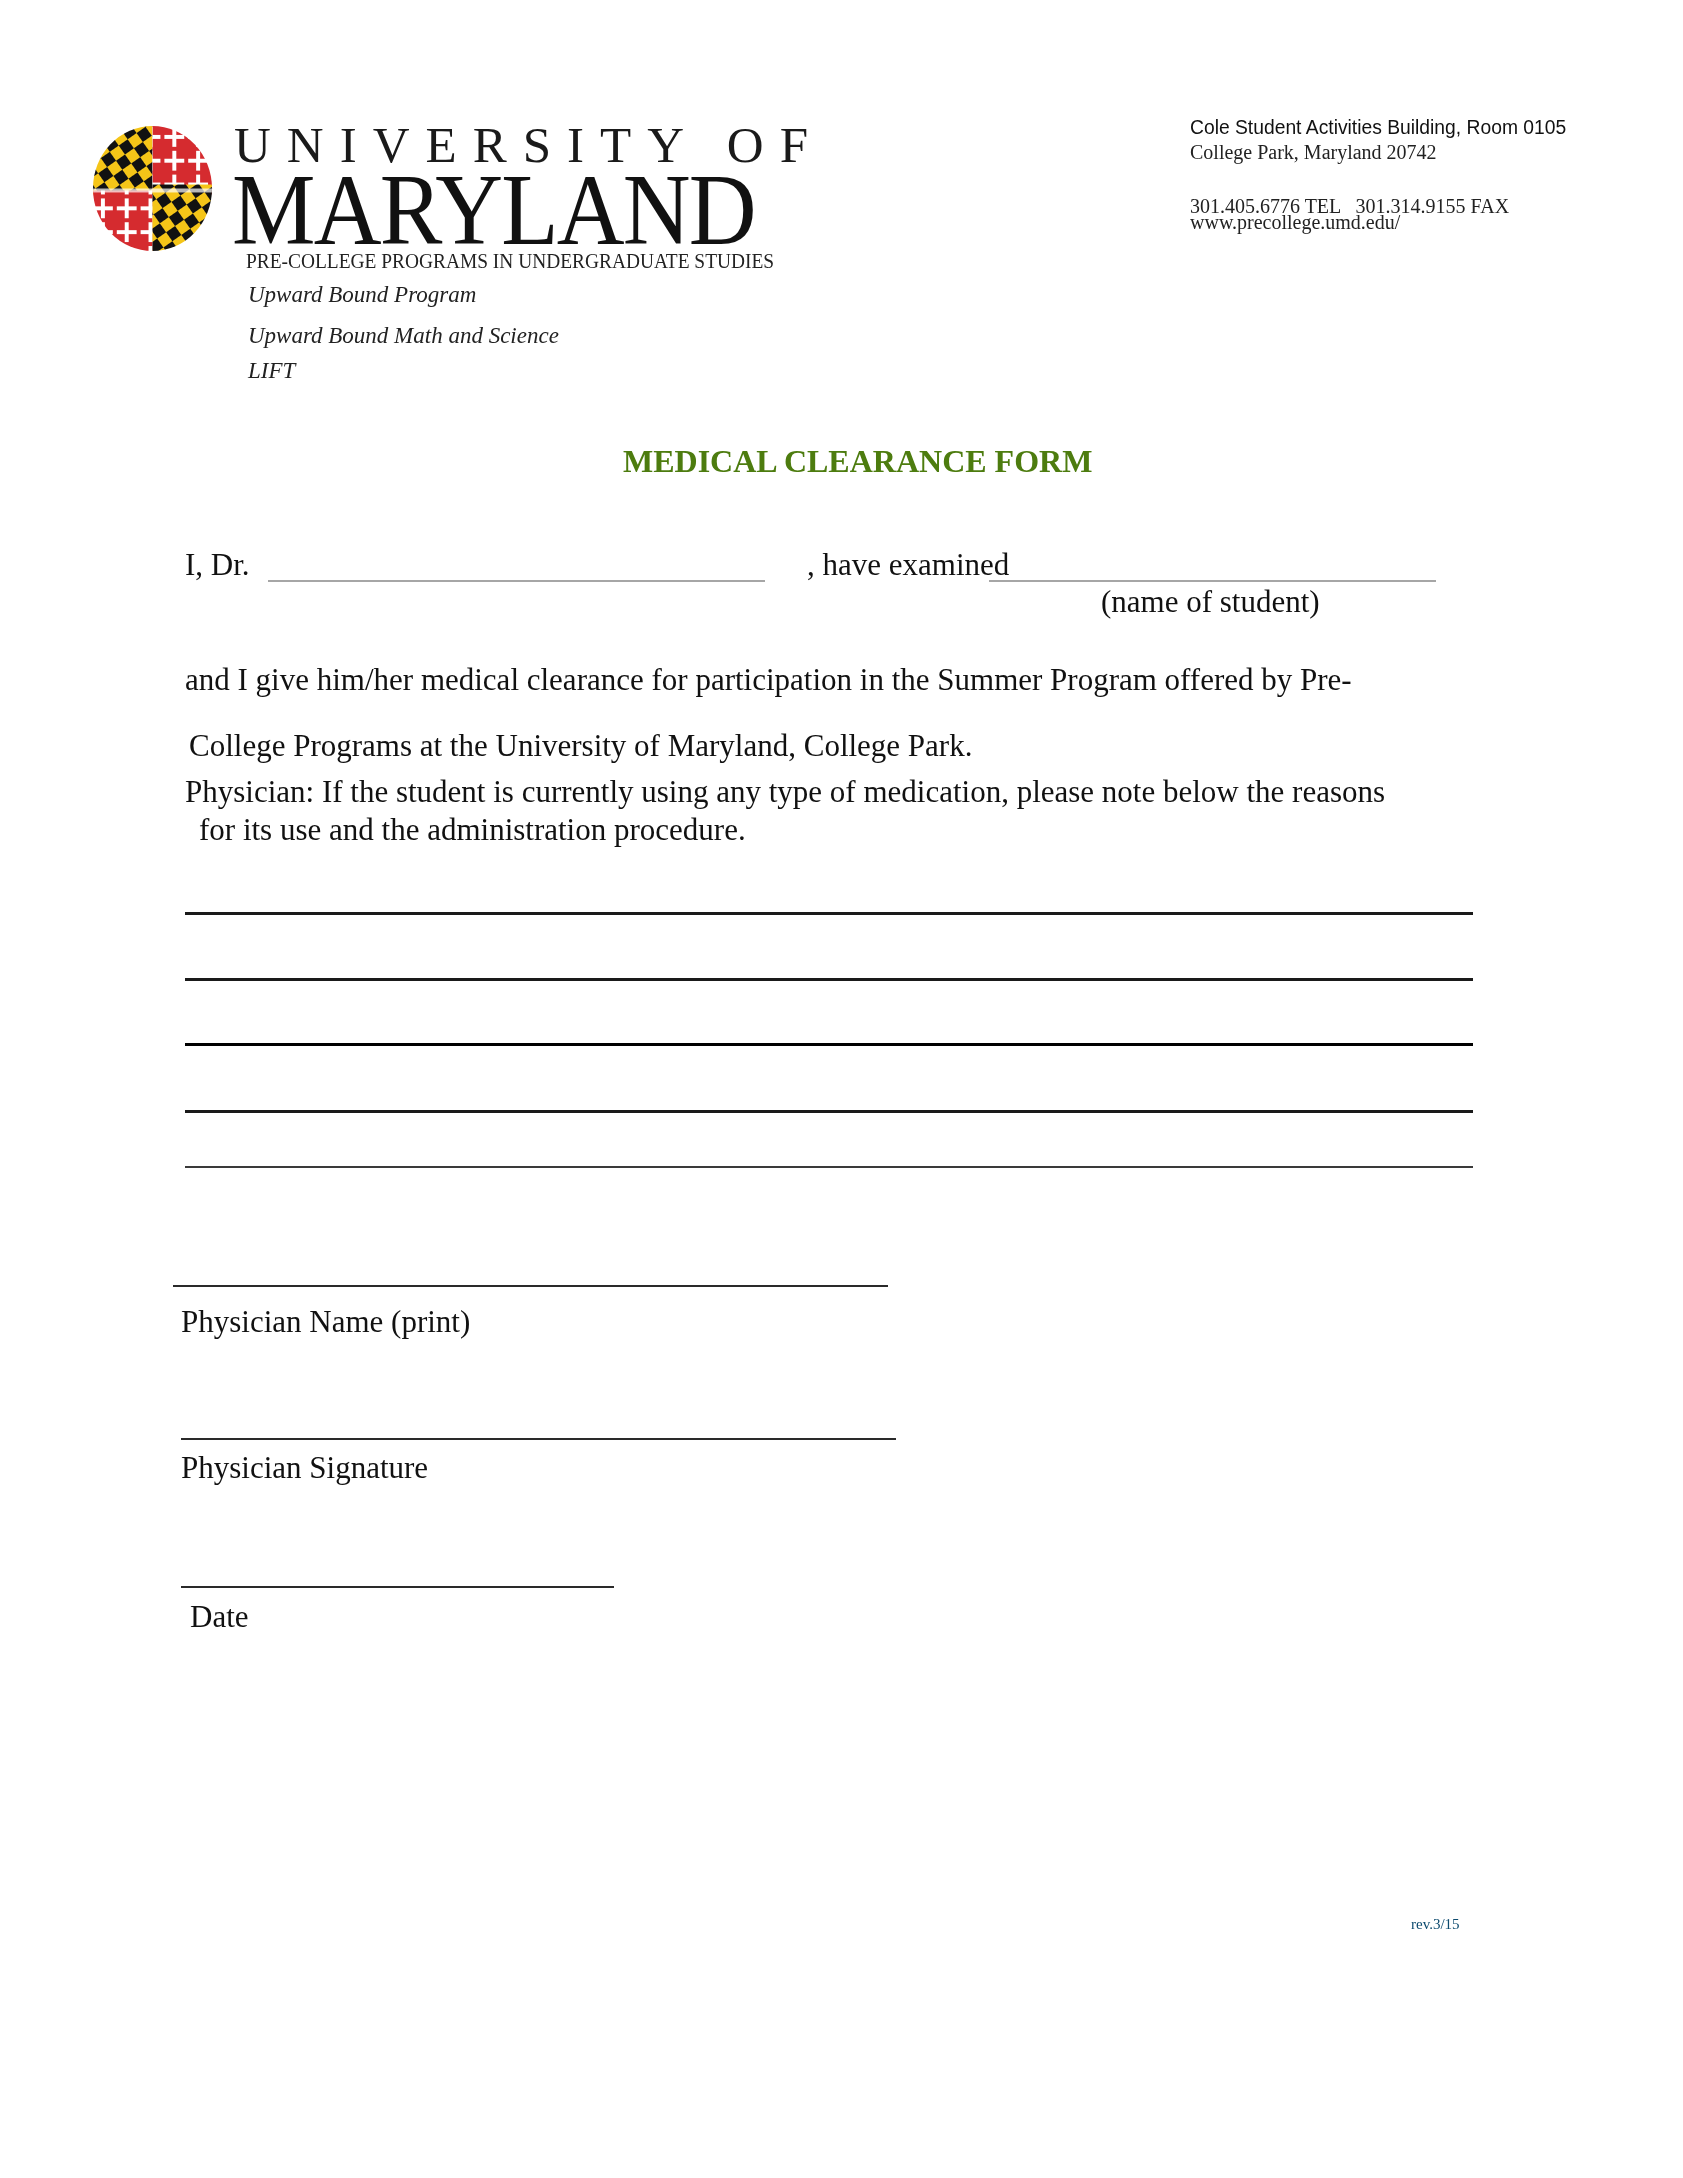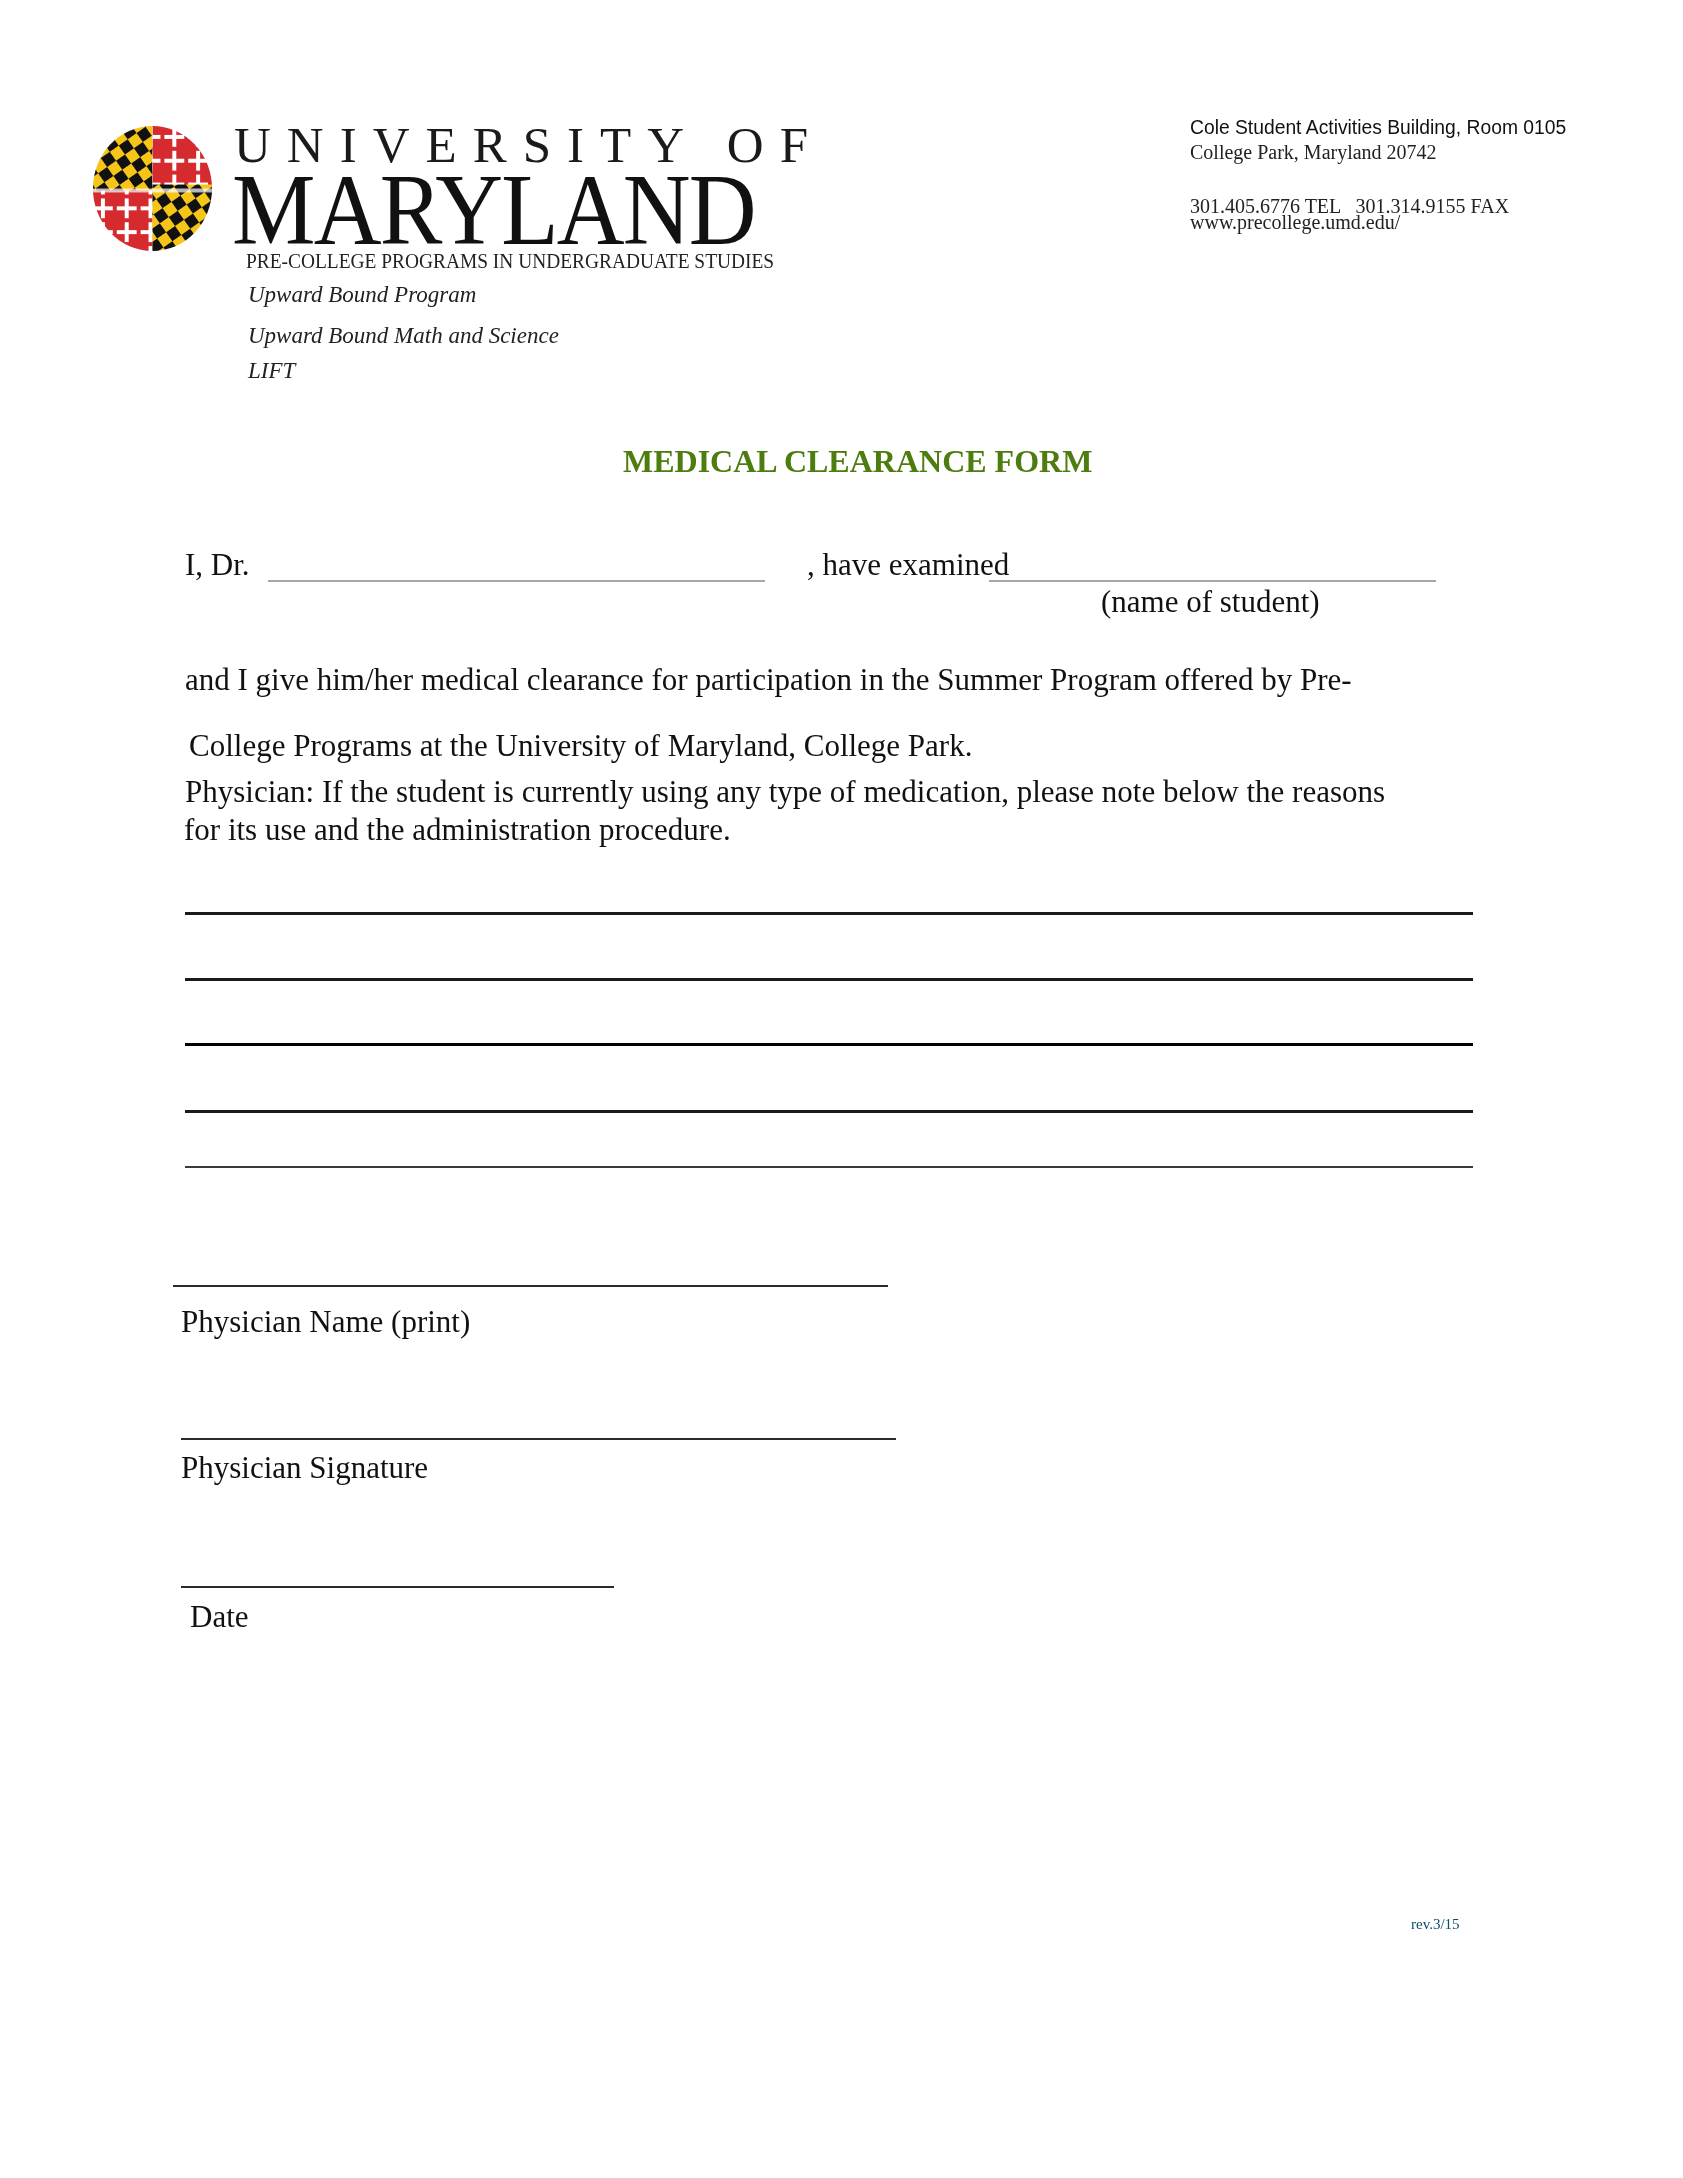--- a/index.html
+++ b/index.html
@@ -33,21 +33,21 @@
   #exam-label-1 { left: 185px; top: 547px; }
   #exam-label-2 { left: 770px; top: 547px; margin-left: 37px; }
   #student-caption { left: 1101px; top: 584px; }
   .blank { position: absolute; height: 2px; background: #a6a6a6; }
   #blank-dr { left: 268px; top: 580px; width: 497px; }
   #blank-student { left: 989px; top: 580px; width: 447px; }
 
   #para1-l1 { left: 185px; top: 662px; }
   #para1-l2 { left: 189px; top: 700px; margin-top: 28px; }
   #para2-l1 { left: 185px; top: 774px; }
-  #para2-l2 { left: 184px; top: 812px; }
+  #para2-l2 { left: 199px; top: 812px; }
 
   .rule { position: absolute; left: 185px; width: 1288px; height: 3px; background: #1a1a1a; }
   #rule-0 { top: 912px; }
   #rule-1 { top: 978px; }
   #rule-2 { top: 1043px; height: 3px; background: #000; }
   #rule-3 { top: 1110px; }
   #rule-4 { top: 1166px; height: 2px; background: #3a3a3a; }
 
   
   .sig-line { position: absolute; height: 2px; background: #2a2a2a; }

